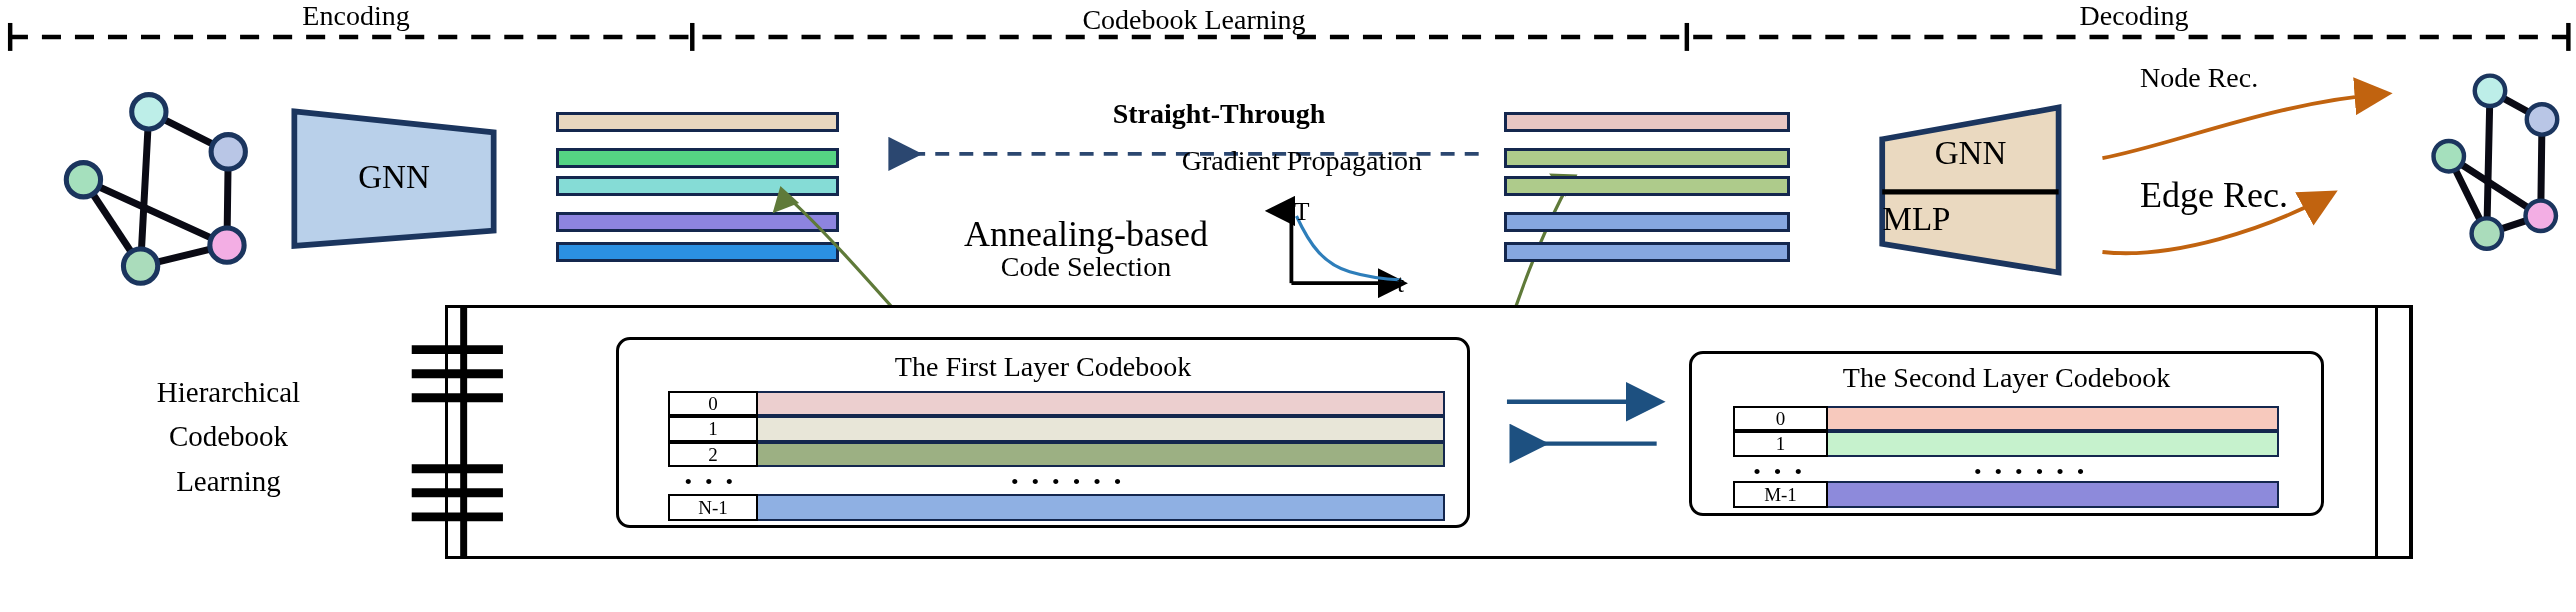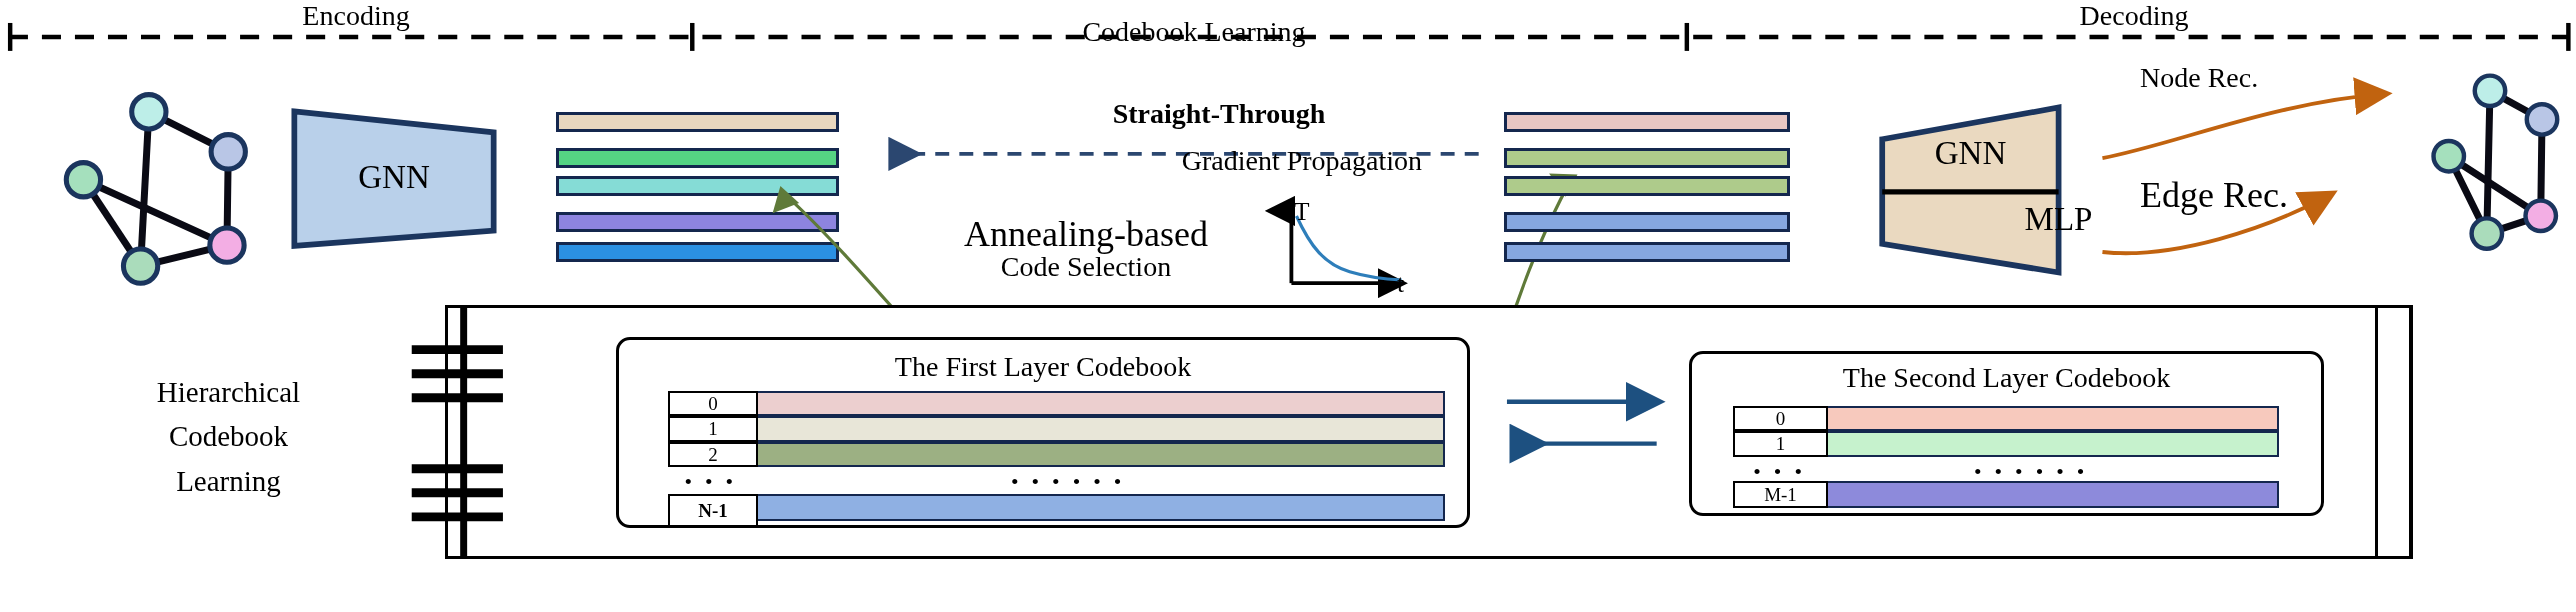--- a/index.html
+++ b/index.html
@@ -29,21 +29,21 @@
 
   <svg class="abs" style="left:0;top:0;width:2576px;height:51px;" viewBox="0 0 4056 80" width="2576" height="51">
     <line x1="14" y1="58" x2="4046" y2="58" stroke="#000" stroke-width="7" stroke-dasharray="30 22"></line>
     <line x1="16" y1="36" x2="16" y2="80" stroke="#000" stroke-width="7"></line>
     <line x1="1090" y1="36" x2="1090" y2="80" stroke="#000" stroke-width="7"></line>
     <line x1="2656" y1="36" x2="2656" y2="80" stroke="#000" stroke-width="7"></line>
     <line x1="4044" y1="36" x2="4044" y2="80" stroke="#000" stroke-width="7"></line>
   </svg>
 
   <div class="abs lbl phase-label" style="left:210px;top:0px;width:292px;">Encoding</div>
-  <div class="abs lbl phase-label" style="left:997px;top:16px;width:394px;">Codebook Learning</div>
+  <div class="abs lbl phase-label" style="left:997px;top:4px;width:394px;">Codebook Learning</div>
   <div class="abs lbl phase-label" style="left:1969px;top:0px;width:330px;">Decoding</div>
 
   <svg class="abs" style="left:25.4px;top:83px;width:235px;height:210px;" viewBox="0 0 370 330" width="235" height="210">
     <g stroke="#0a0a14" stroke-width="11" stroke-linecap="round">
       <line x1="195" y1="45" x2="320" y2="108"></line>
       <line x1="195" y1="45" x2="182" y2="288"></line>
       <line x1="320" y1="108" x2="318" y2="255"></line>
       <line x1="92" y1="152" x2="318" y2="255"></line>
       <line x1="92" y1="152" x2="182" y2="288"></line>
       <line x1="182" y1="288" x2="318" y2="255"></line>
@@ -119,21 +119,21 @@
     <div class="bar" style="position:absolute;left:0;top:64px;width:286px;height:20.3px;background:#aecb8b;"></div>
     <div class="bar" style="position:absolute;left:0;top:100px;width:286px;height:20.3px;background:#86a7e0;"></div>
     <div class="bar" style="position:absolute;left:0;top:130px;width:286px;height:20.3px;background:#86a7e0;"></div>
   </div>
 
   <svg class="abs" style="left:1877px;top:98px;width:216px;height:184px;" viewBox="0 0 340 290" width="216" height="184">
     <polygon points="8,65 286,15 286,275 8,230" fill="#ead9c0" stroke="#1b355e" stroke-width="9"></polygon>
     <line x1="8" y1="148" x2="286" y2="148" stroke="#000" stroke-width="8"></line>
   </svg>
   <div class="abs lbl" style="left:1877px;top:135px;width:187px;text-align:center;font-size:33px;">GNN</div>
-  <div class="abs lbl" style="left:1965px;top:201px;width:187px;text-align:center;font-size:33px;">MLP</div>
+  <div class="abs lbl" style="left:1823px;top:201px;width:187px;text-align:center;font-size:33px;">MLP</div>
 
   <svg class="abs" style="left:2058px;top:64px;width:508px;height:216px;" viewBox="0 0 800 340" width="508" height="216">
     <defs>
       <marker id="mk-rec1" markerWidth="10" markerHeight="10" refX="8" refY="5" orient="auto">
         <path d="M0,0 L0,10 L10,5 z" fill="#c1630f"></path>
       </marker>
       <marker id="mk-rec2" markerWidth="10" markerHeight="10" refX="8" refY="5" orient="auto">
         <path d="M0,0 L0,10 L10,5 z" fill="#c1630f"></path>
       </marker>
     </defs>
@@ -188,21 +188,21 @@
 
     <div class="idxcell" style="position:absolute;left:0;top:25.4px;width:90px;height:25.4px;">1</div>
     <div class="cbbar" style="position:absolute;left:90px;top:25.4px;width:687px;height:25.4px;background:#e8e6d8;"></div>
 
     <div class="idxcell" style="position:absolute;left:0;top:51px;width:90px;height:25.4px;">2</div>
     <div class="cbbar" style="position:absolute;left:90px;top:51px;width:687px;height:25.4px;background:#9cb083;"></div>
 
     <div class="dots" style="position:absolute;left:16.5px;top:81px;">• • •</div>
     <div class="dots" style="position:absolute;left:343px;top:81px;">• • • • • •</div>
 
-    <div class="idxcell" style="position:absolute;left:0;top:103px;width:90px;height:33px;font-weight:bold;">N-1</div>
+    <div class="idxcell" style="position:absolute;left:0;top:103px;width:90px;height:27px;">N-1</div>
     <div class="cbbar" style="position:absolute;left:90px;top:103px;width:687px;height:27px;background:#8fb0e3;"></div>
   </div>
 
   <svg class="abs" style="left:1493px;top:375px;width:203px;height:89px;" viewBox="0 0 320 140" width="203" height="89">
     <defs>
       <marker id="mk-ex-r" markerWidth="9" markerHeight="9" refX="7" refY="4.5" orient="auto">
         <path d="M0,0 L0,9 L9,4.5 z" fill="#1d5080"></path>
       </marker>
       <marker id="mk-ex-l" markerWidth="9" markerHeight="9" refX="7" refY="4.5" orient="auto">
         <path d="M9,0 L9,9 L0,4.5 z" fill="#1d5080"></path>

